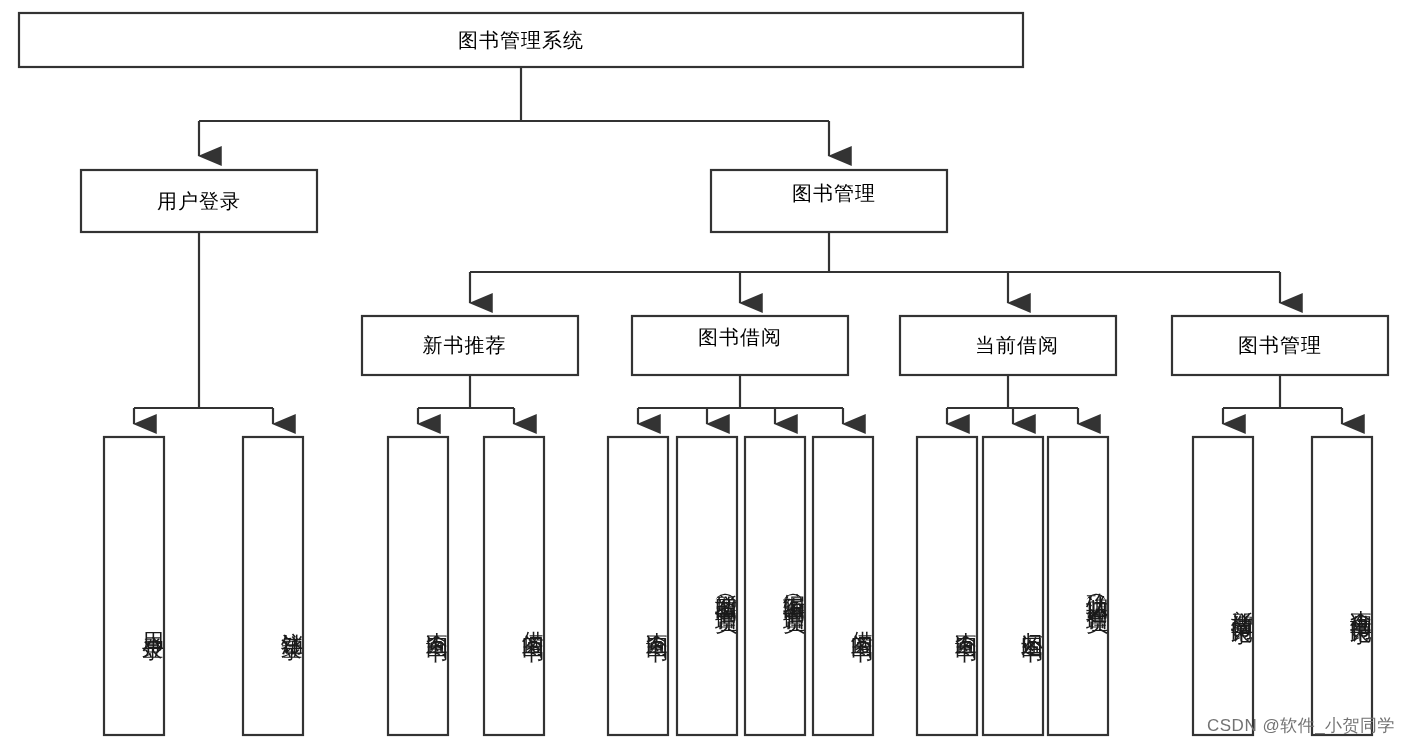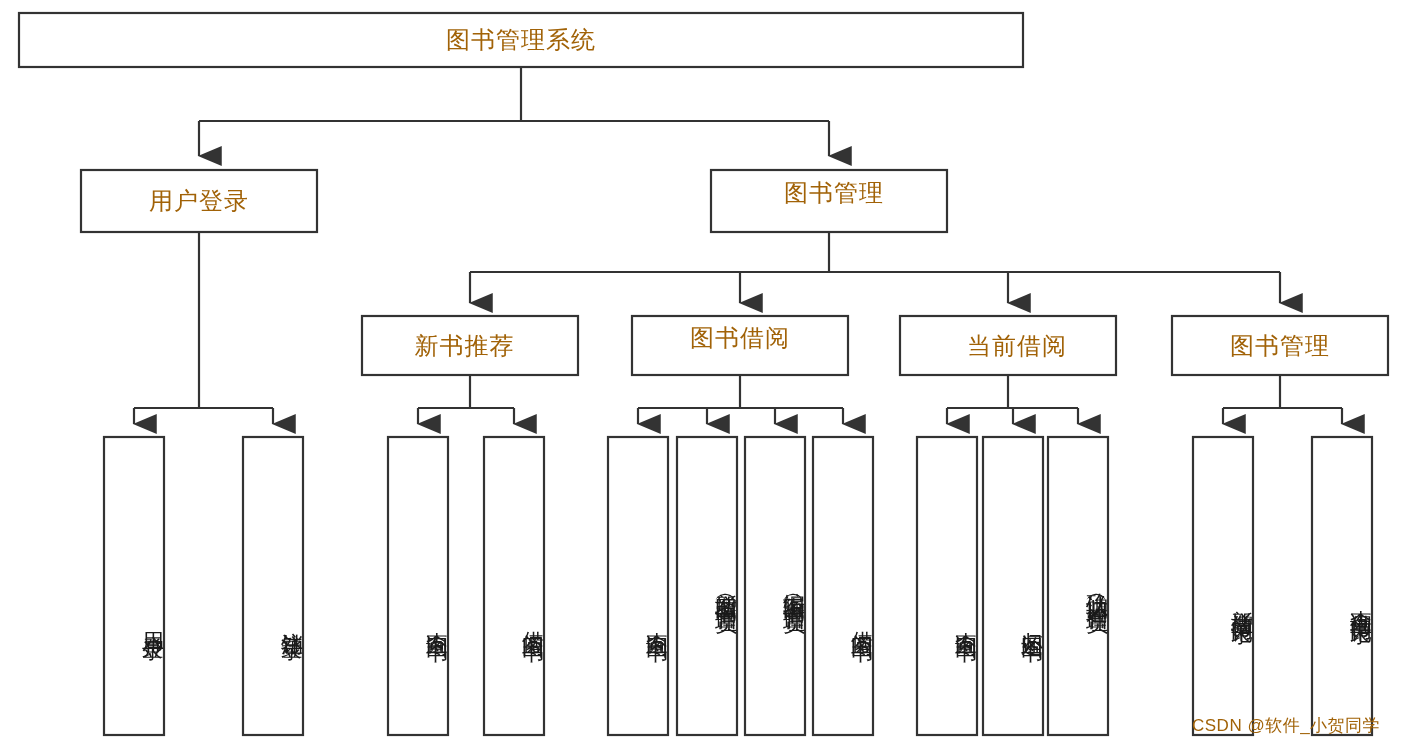--- a/index.html
+++ b/index.html
@@ -36,46 +36,47 @@
   }
   .arrow-head {
     fill: #333333;
     stroke: none;
   }
   .node-label-h {
     position: absolute;
     display: flex;
     align-items: center;
     justify-content: center;
-    color: #a16207;
-    font-size: 24px;
+    color: #000000;
+    font-size: 20px;
     letter-spacing: 1px;
     white-space: nowrap;
     pointer-events: none;
   }
   .node-label-v {
     position: absolute;
     display: flex;
     align-items: flex-start;
     justify-content: center;
     color: #1a1a1a;
     font-size: 22px;
     writing-mode: vertical-rl;
     text-orientation: upright;
     letter-spacing: 3px;
     line-height: 1;
     pointer-events: none;
     overflow: hidden;
   }
   .watermark {
     position: absolute;
-    color: #a16207;
+    color: #737373;
     font-size: 17px;
     white-space: nowrap;
     letter-spacing: 0.5px;
+    padding-left: 15px;
   }
 </style>
 </head>
 <body>
 
 <div id="diagram-root">
 
   <svg class="diagram-canvas" viewBox="0 0 1405 747">
     <defs>
       <marker id="arrow" viewBox="0 0 10 12" refX="5" refY="11.5" markerWidth="9" markerHeight="11" orient="auto-start-reverse">

